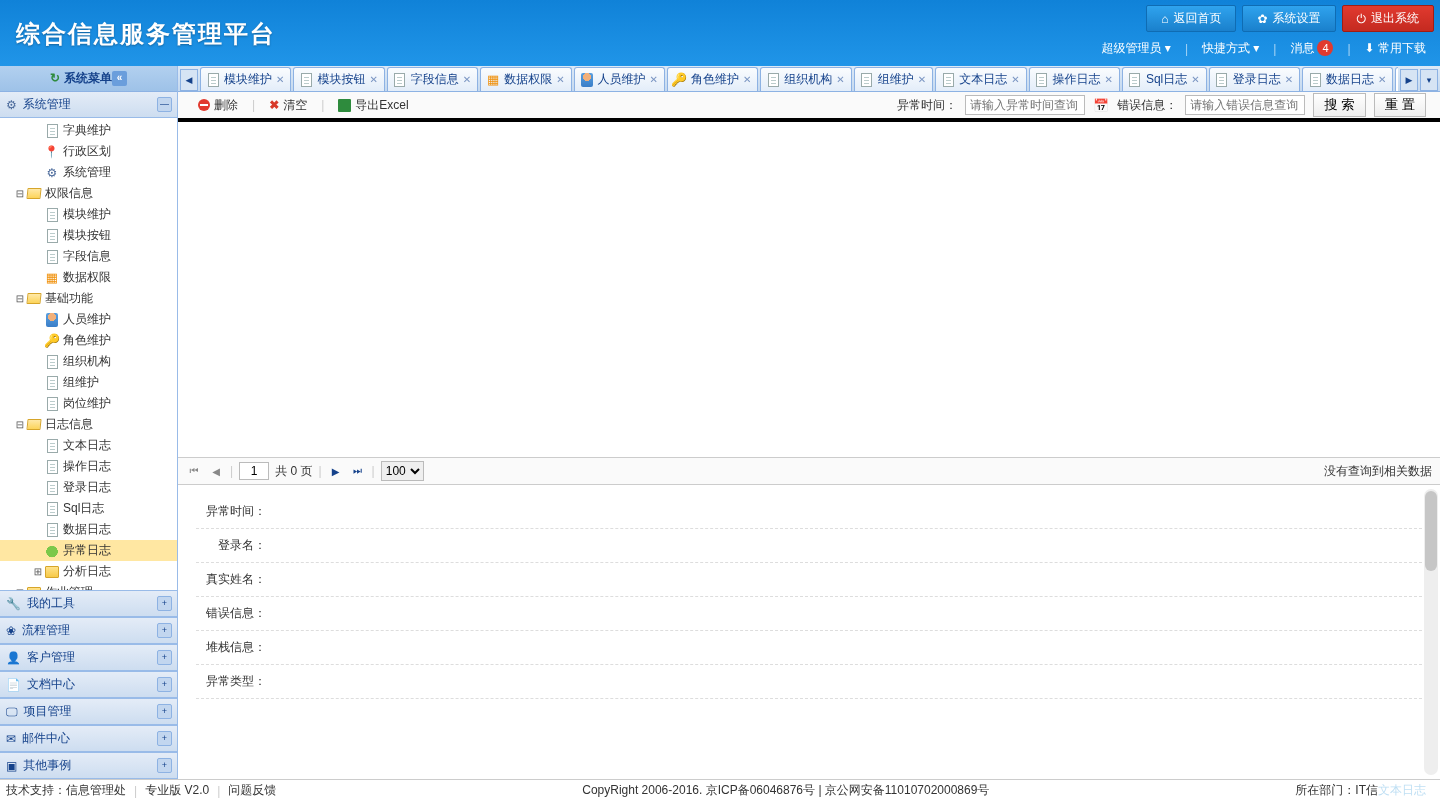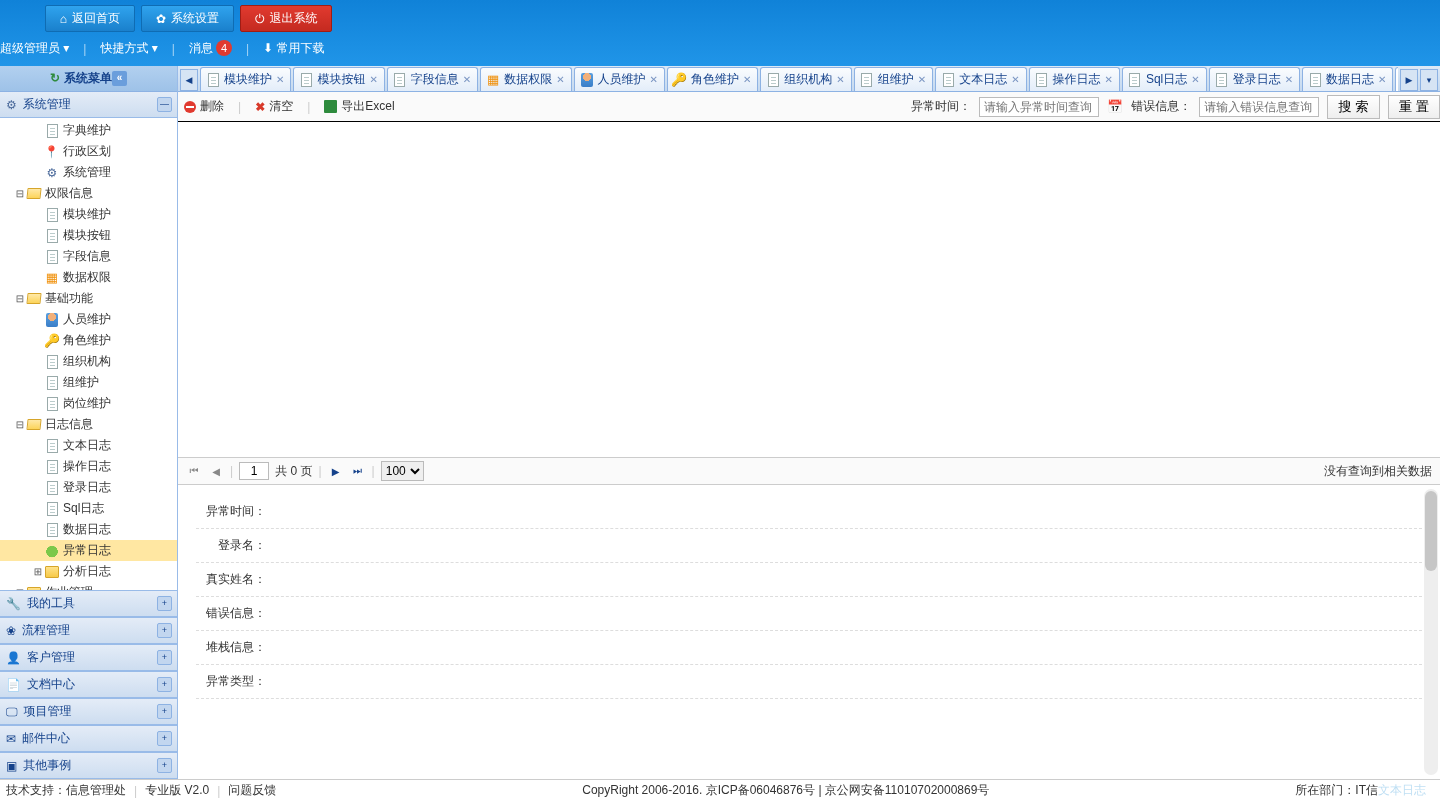--- a/index.html
+++ b/index.html
@@ -30,21 +30,21 @@
 .tree-node .lbl{ }
 .content { flex:1; display:flex; flex-direction:column; min-width:0;}
 .tabbar { height:26px; background: linear-gradient(to bottom,#dce9f7,#c5d9ef); border-bottom:1px solid #8db2e3; display:flex; align-items:flex-end; padding:0 2px; overflow:hidden; position:relative;}
 .tab-scroll-l,.tab-scroll-r,.tab-menu{ width:18px; height:22px; border:1px solid #8db2e3; background:#d6e4f4; display:flex; align-items:center; justify-content:center; cursor:pointer; font-size:9px; color:#15428b;}
 .tab-scroll-l{margin-right:2px;} .tab-scroll-r{margin-left:2px;} .tab-menu{margin-left:2px;}
 .tabs-ct{ flex:1; display:flex; overflow:hidden; gap:2px;}
 .tab { background:linear-gradient(to bottom,#fafcfe,#e3edf9); border:1px solid #8db2e3; border-bottom:none; border-radius:3px 3px 0 0; padding:3px 6px 3px 5px; display:flex; align-items:center; gap:4px; white-space:nowrap; cursor:pointer; font-size:12px; color:#15428b;}
 .tab.active{ background:#fff; font-weight:normal;}
 .tab .close{ color:#7a95c2; font-size:10px; cursor:pointer;}
 .tab .tico{ width:14px; height:14px; display:inline-flex; align-items:center; justify-content:center;}
-.toolbar { height:30px; border-bottom:1px solid #000000; display:flex; align-items:center; padding:0 0; gap:8px; background:#fafafa;}
+.toolbar { height:30px; border-bottom:4px solid #000000; display:flex; align-items:center; padding:0 14px; gap:8px; background:#fafafa;}
 .tbtn{ display:inline-flex; align-items:center; gap:4px; padding:2px 6px; cursor:pointer; border-radius:2px;}
 .tb-spacer{flex:1;}
 .tb-label{color:#333;}
 .tb-input{ border:1px solid #bbb; height:20px; padding:0 4px; font-size:12px; width:120px;}
 .tb-btn2{ border:1px solid #bbb; background:linear-gradient(#fff,#eee); padding:2px 10px; cursor:pointer;}
 .grid-head{ display:flex; background:linear-gradient(#f9f9f9,#eee); border-bottom:1px solid #ccc; height:26px;}
 .gh{ border-right:1px solid #ddd; padding:5px 6px; color:#333; text-align:center; overflow:hidden;}
 .grid-body{ flex:0 0 335px; background:#fff; }
 .pager{ height:28px; border-top:1px solid #ccc; border-bottom:1px solid #ccc; background:#fafafa; display:flex; align-items:center; padding:0 8px; gap:6px;}
 .pg-btn{ width:16px; height:16px; display:inline-flex; align-items:center; justify-content:center; color:#888; cursor:default; font-size:10px;}
@@ -77,20 +77,21 @@
 .i-gear{color:#fff;}
 .i-home{color:#fff;}
 .i-power{color:#fff;}
 .i-pin{color:#d84432;}
 .i-cog{ color:#4b6a9b;}
 </style>
 </head>
 <body>
 
 <div class="header">
+  <div class="header-title">综合信息服务管理平台</div>
   <div class="header-right">
     <div class="header-top-btns">
       <div class="hbtn">
           <span class="i-home">⌂</span>
           <span>返回首页</span>
         </div>
       <div class="hbtn">
           <span class="i-gear">✿</span>
           <span>系统设置</span>
         </div>

